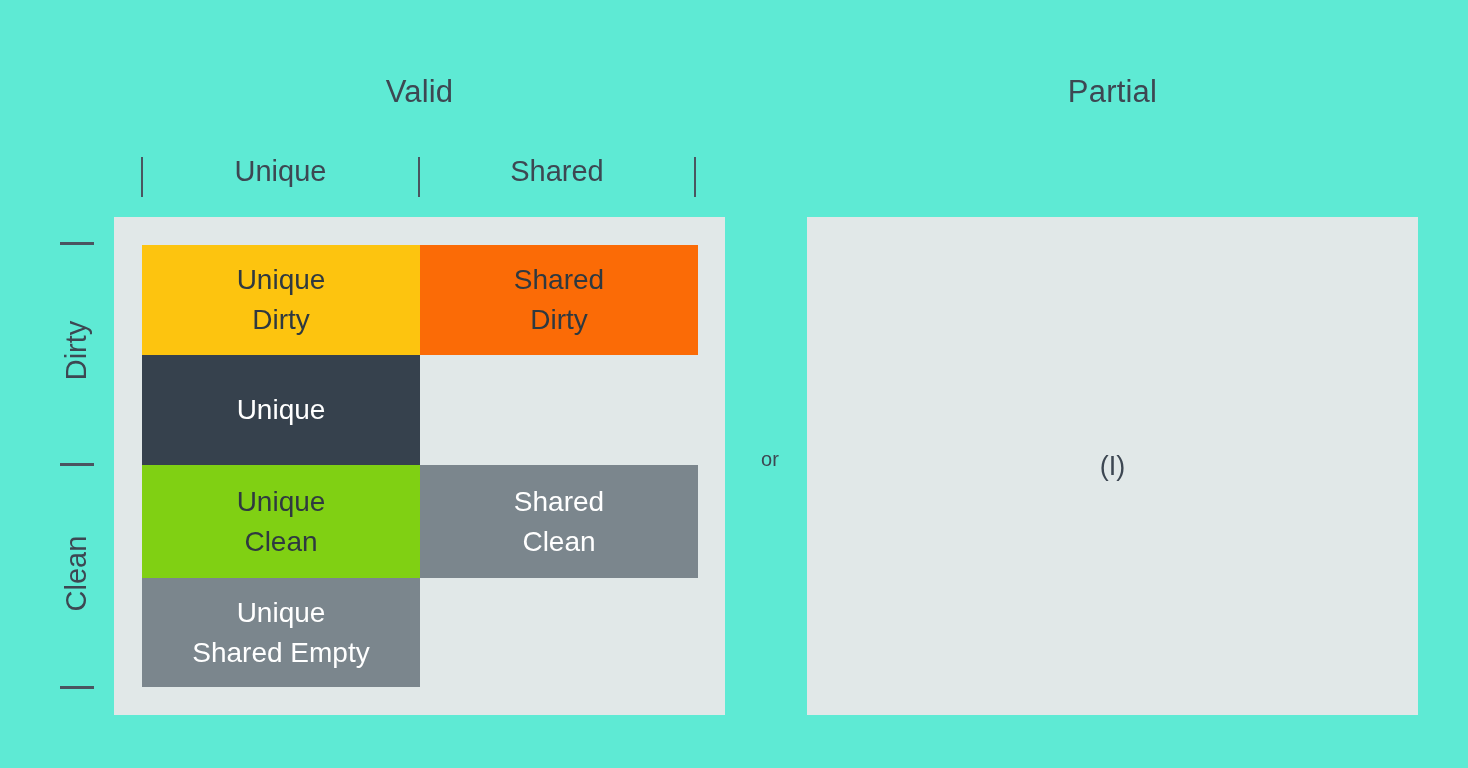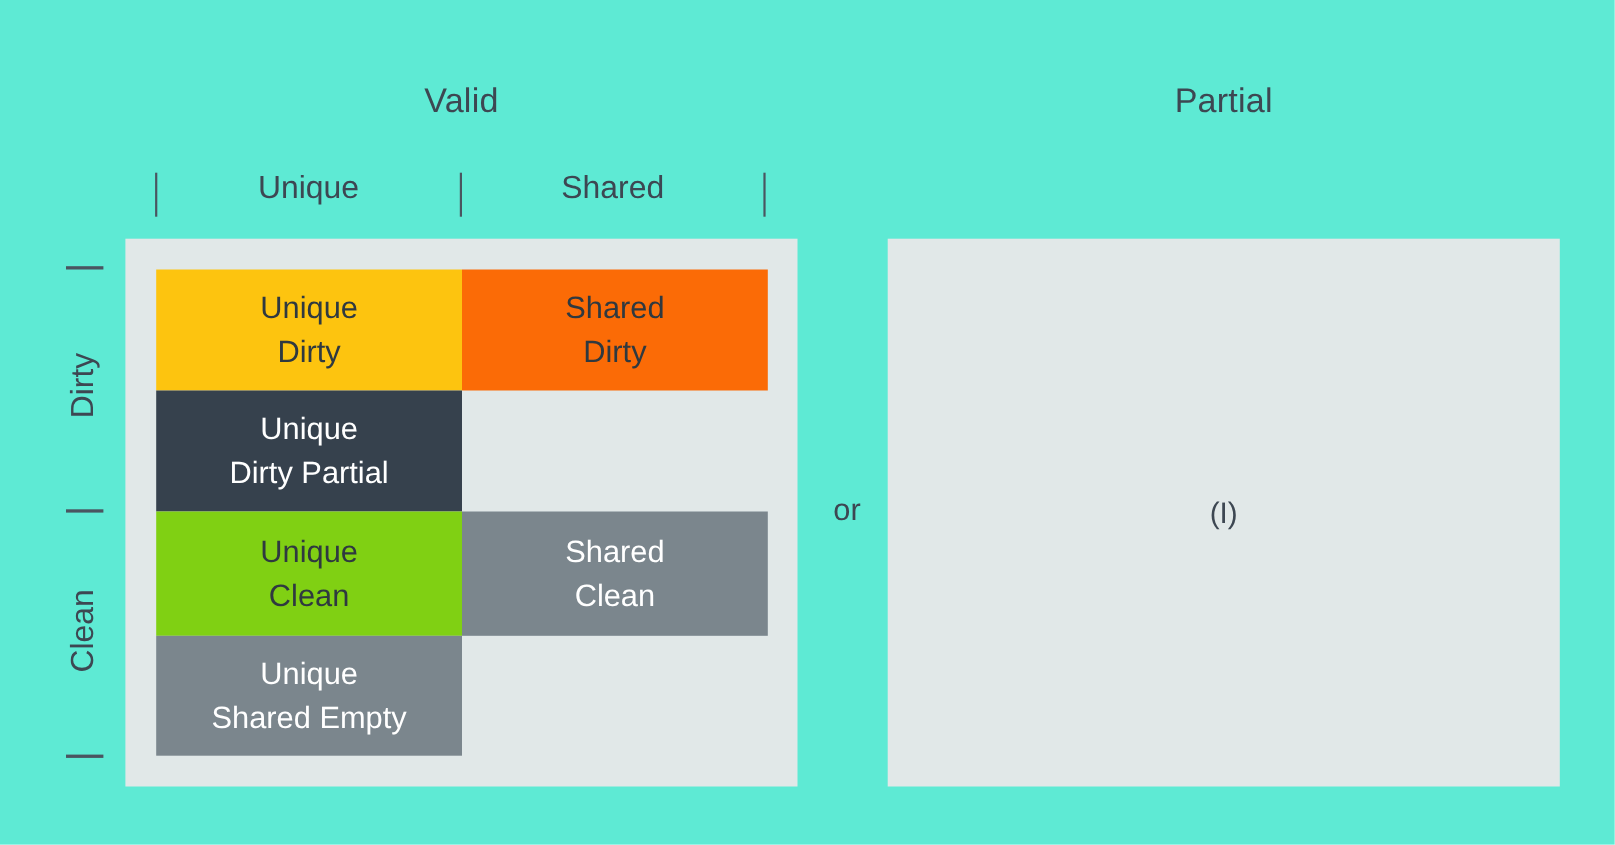--- a/index.html
+++ b/index.html
@@ -118,21 +118,21 @@
     color: #3d4752;
   }
 
   
   #or-label {
     position: absolute;
     left: 725px;
     top: 448px;
     width: 90px;
     text-align: center;
-    font-size: 28px;
+    font-size: 20px;
     color: #3d4752;
   }
 
   
   .state-block {
     position: absolute;
     display: flex;
     flex-direction: column;
     align-items: center;
     justify-content: center;
@@ -184,21 +184,20 @@
       <span class="ln">Dirty</span>
     </div>
 
     <div id="blk-shared-dirty" class="state-block" style="background: rgb(251, 107, 6); color: rgb(47, 57, 64);">
       <span class="ln">Shared</span>
       <span class="ln">Dirty</span>
     </div>
 
     <div id="blk-unique-dirty-partial" class="state-block" style="background: rgb(54, 65, 77); color: rgb(255, 255, 255);">
       <span class="ln">Unique</span>
-      <span class="ln">Dirty Partial</span>
     </div>
 
     <div id="blk-unique-clean" class="state-block" style="background: rgb(128, 208, 19); color: rgb(47, 57, 64);">
       <span class="ln">Unique</span>
       <span class="ln">Clean</span>
     </div>
 
     <div id="blk-shared-clean" class="state-block" style="background: rgb(123, 134, 141); color: rgb(255, 255, 255);">
       <span class="ln">Shared</span>
       <span class="ln">Clean</span>

